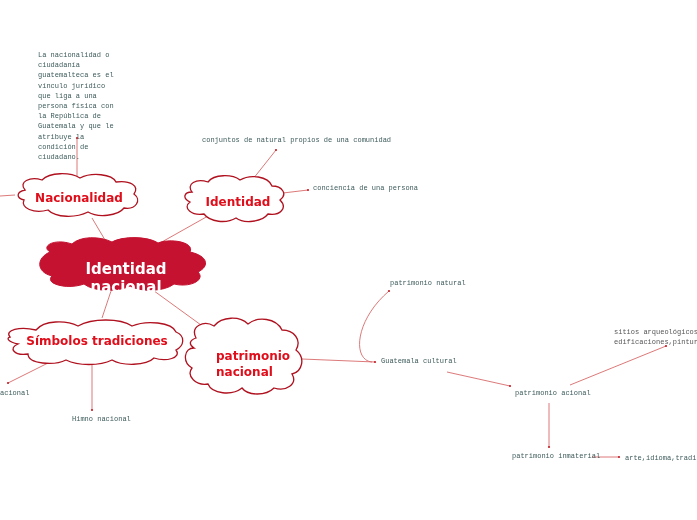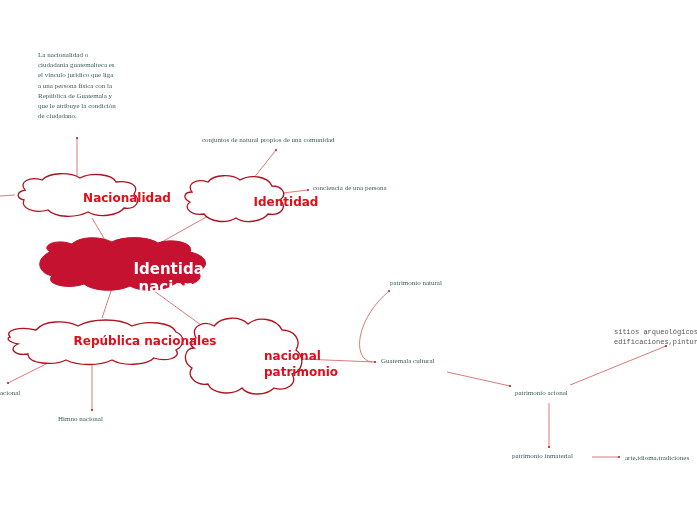--- a/index.html
+++ b/index.html
@@ -1,21 +1,21 @@
 <!DOCTYPE html>
 <html><head>
 <meta charset="utf-8">
 <style>
   html, body { margin:0; padding:0; background:#ffffff; }
   body { width:697px; height:520px; position:relative; overflow:hidden; font-family:"DejaVu Sans", sans-serif; }
   #canvas { position:absolute; left:0; top:0; width:697px; height:520px; }
-  .label { position:absolute; color:#3d5a5a; font-size:7px; white-space:nowrap; font-family:Liberation Serif, serif; }
+  .label { position:absolute; color:#3d5a5a; font-size:7px; white-space:nowrap; font-family:Liberation Mono, monospace; }
   .label.wrap { white-space:normal; line-height:10.2px; }
   .mono { font-family:"Liberation Mono", monospace; font-size:7px; color:#555; line-height:10px; white-space:nowrap; }
-  .node-text { position:absolute; font-family:"DejaVu Sans", sans-serif; font-weight:bold; text-align:center;margin-left:48px; }
+  .node-text { position:absolute; font-family:"DejaVu Sans", sans-serif; font-weight:bold; text-align:center; }
   .node-text.red { color:#e00d1a; font-size:12px; }
   .node-text.white { color:#ffffff; font-size:15px; }
 </style>
 </head>
 <body>
 
 <svg id="canvas" width="697" height="520" viewBox="0 0 697 520" xmlns="http://www.w3.org/2000/svg">
   <g stroke="#d86a6a" stroke-width="0.9" fill="none">
 
     <line x1="108" y1="245" x2="92" y2="218"></line>
@@ -61,31 +61,31 @@
 
   <path fill="#ffffff" stroke="#b0111f" stroke-width="1.3" d="M10 337 C 4 330, 20 326, 36 330 C 44 320, 66 320, 78 326 C 92 318, 120 318, 132 326 C 146 320, 172 322, 176 332 C 186 336, 184 346, 176 350 C 182 358, 166 362, 154 358 C 146 366, 122 366, 112 360 C 100 366, 78 366, 66 360 C 54 366, 28 364, 28 354 C 14 356, 8 348, 18 344 C 8 342, 6 338, 10 337 Z"></path>
 
   <path fill="#ffffff" stroke="#b0111f" stroke-width="1.3" d="M196 338 C 190 326, 204 320, 214 326 C 222 316, 240 316, 248 324 C 258 316, 276 318, 282 330 C 294 330, 302 340, 296 350 C 306 358, 302 372, 292 374 C 298 384, 286 392, 274 388 C 266 396, 248 396, 242 388 C 232 396, 212 394, 208 384 C 196 386, 186 376, 192 368 C 182 362, 184 348, 194 348 C 188 344, 190 340, 196 338 Z"></path>
 </svg>
 
 <div class="node-text white" style="left:52px; top:260px; width:148px;">Identidad nacional</div>
 
 <div class="node-text red" style="left:28px; top:191px; width:102px;">Nacionalidad</div>
 <div class="node-text red" style="left:196px; top:195px; width:84px;">Identidad</div>
-<div class="node-text red" style="left:20px; top:334px; width:154px;">República nacionales</div>
+<div class="node-text red" style="left:20px; top:334px; width:154px;">Símbolos tradiciones</div>
 <div class="node-text red" style="left:196px; top:348px; width:100px; text-align:left; padding-left:20px; line-height:16px;">
+  <div>patrimonio</div>
   <div>nacional</div>
-  <div>patrimonio</div>
 </div>
 
 <div class="label wrap" style="left:38px; top:50px; width:80px;">La nacionalidad o ciudadanía guatemalteca es el vínculo jurídico que liga a una persona física con la República de Guatemala y que le atribuye la condición de ciudadano.</div>
 <div class="label" style="left:202px; top:136px;">conjuntos de natural propios de una comunidad</div>
 <div class="label" style="left:313px; top:184px;">conciencia de una persona</div>
 <div class="label" style="left:0px; top:389px;text-align:center;">acional</div>
-<div class="label" style="left:58px; top:415px;">Himno nacional</div>
+<div class="label" style="left:72px; top:415px;">Himno nacional</div>
 <div class="label" style="left:390px; top:279px;">patrimonio natural</div>
 <div class="label" style="left:381px; top:357px;">Guatemala cultural</div>
 <div class="label" style="left:515px; top:389px;">patrimonio acional</div>
 <div class="label" style="left:512px; top:452px;">patrimonio inmaterial</div>
 <div class="mono" style="position:absolute; left:614px; top:327px;">
   <div>sitios arqueológicos</div>
   <div>edificaciones,pinturas</div>
 </div>
 <div class="label" style="left:625px; top:454px;">arte,idioma,tradiciones</div>
 

